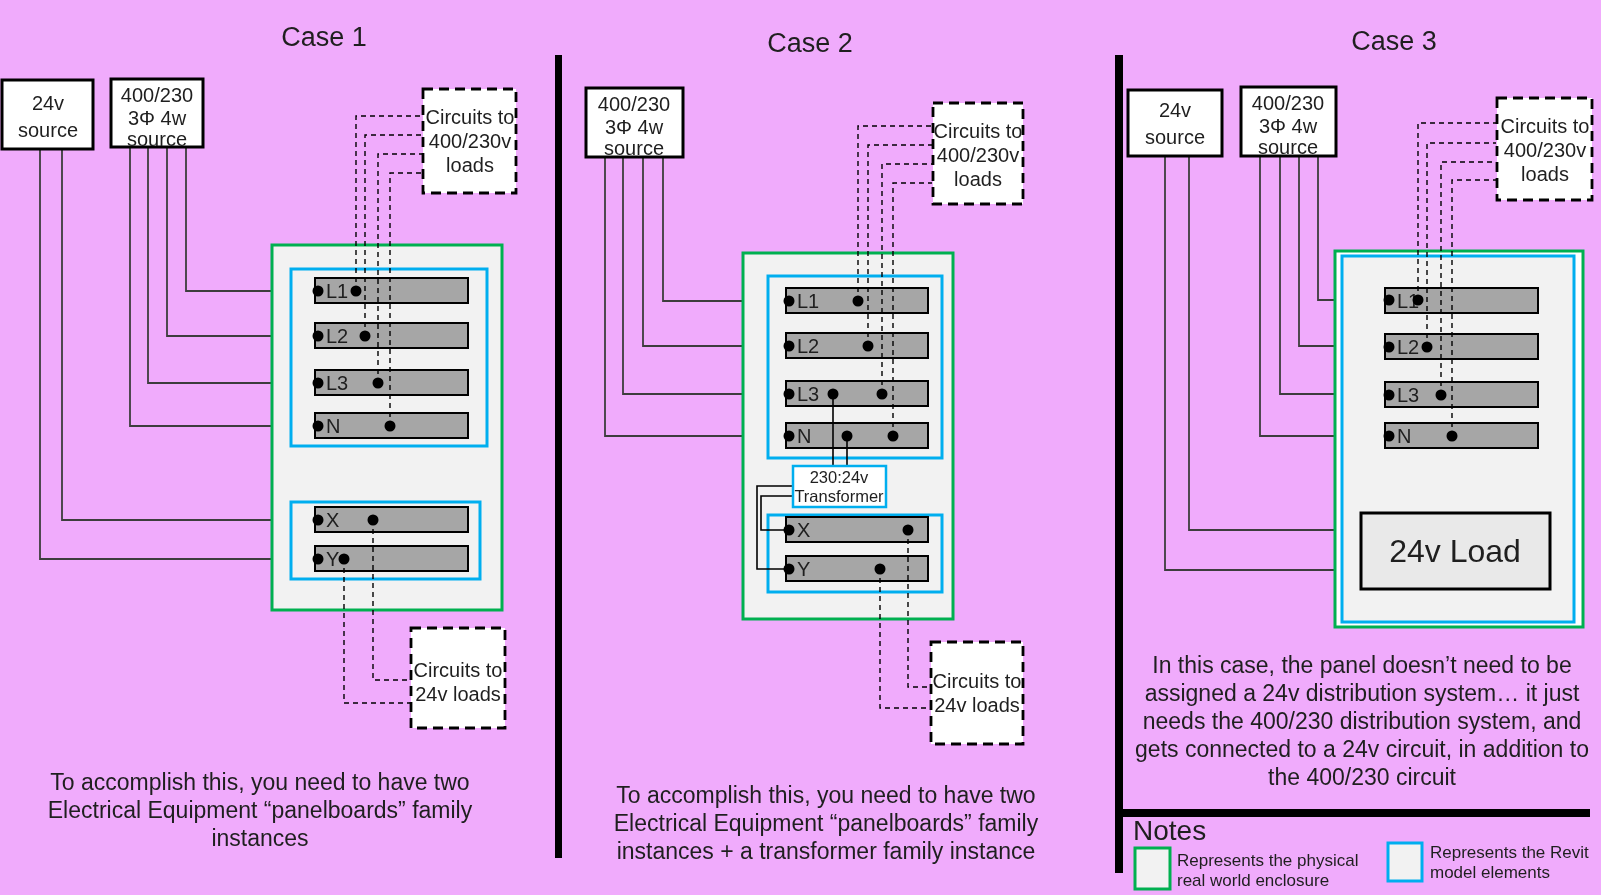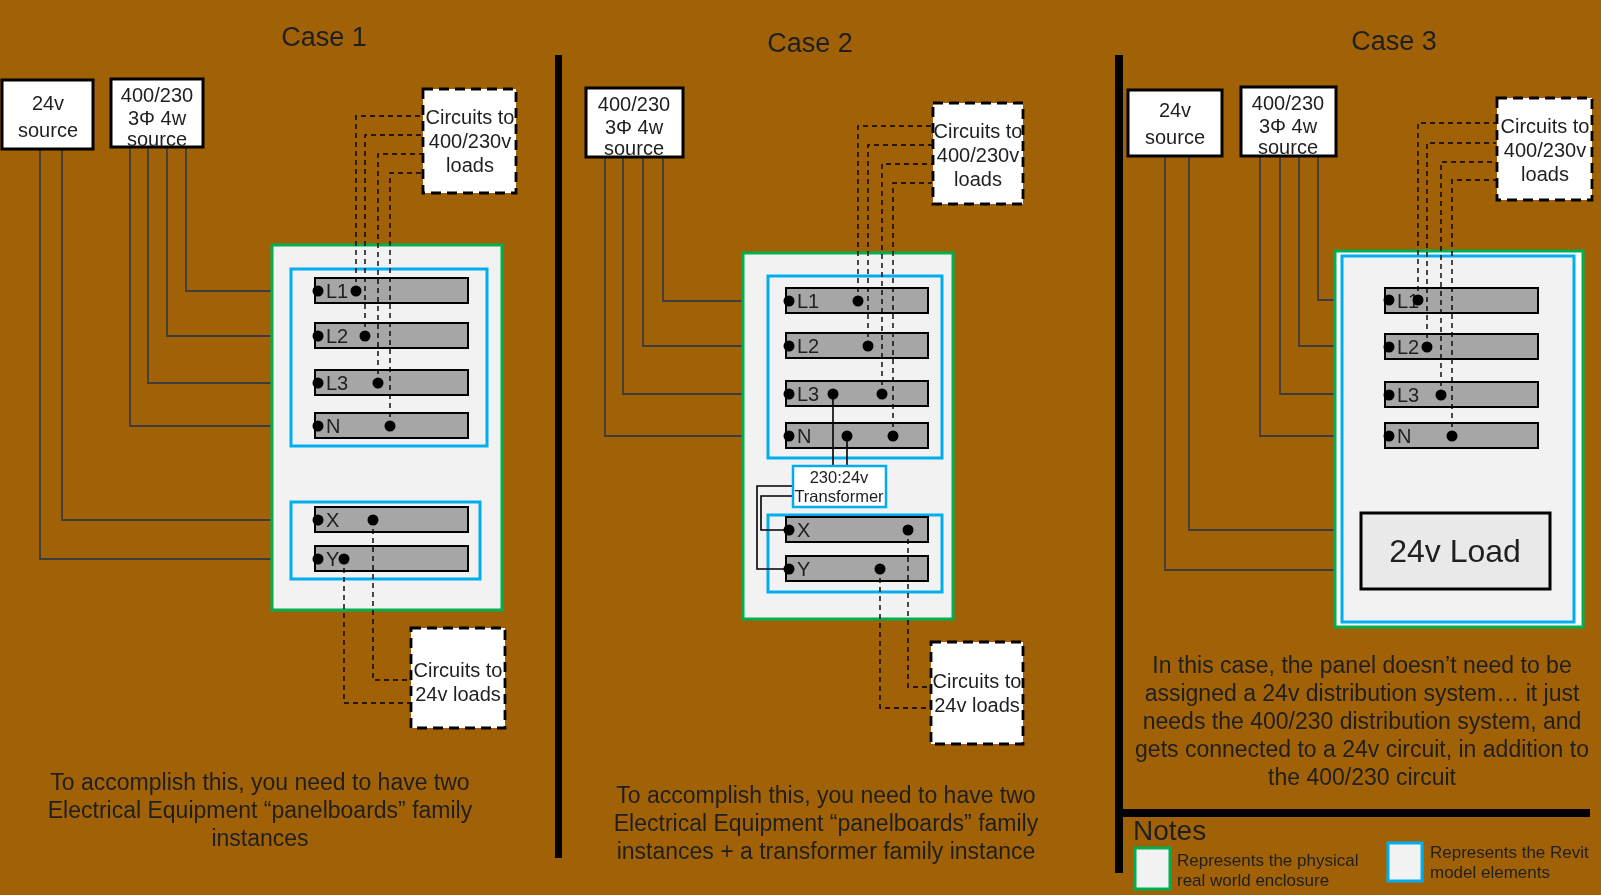--- a/index.html
+++ b/index.html
@@ -1,16 +1,16 @@
 <!DOCTYPE html>
 <html style="--green: #00b050; --blue: #00aeef; --bar-gray: #a6a6a6; --panel-bg: #f2f2f2; --load-bg: #e9e9e9; --wire: #3d3d3d;"><head>
 <meta charset="utf-8">
 <style>
   html,body{margin:0;padding:0;background:#ffffff;}
-  .stage{position:relative;width:1601px;height:895px;background:#a16207;overflow:hidden;}
+  .stage{position:relative;width:1601px;height:895px;background:#f0abfc;overflow:hidden;}
   svg text{font-family:"Liberation Sans",sans-serif;fill:#1f1f1f;}
   .t-title{font-size:27px;}
   .t-box{font-size:20px;}
   .t-bar{font-size:20px;}
   .t-cap{font-size:23px;}
   .t-xfmr{font-size:16.5px;}
   .t-load{font-size:32px;}
   .t-notes{font-size:28px;}
   .t-legend{font-size:17px;}
   .srcbox{fill:#ffffff;stroke:#000000;stroke-width:3;}

